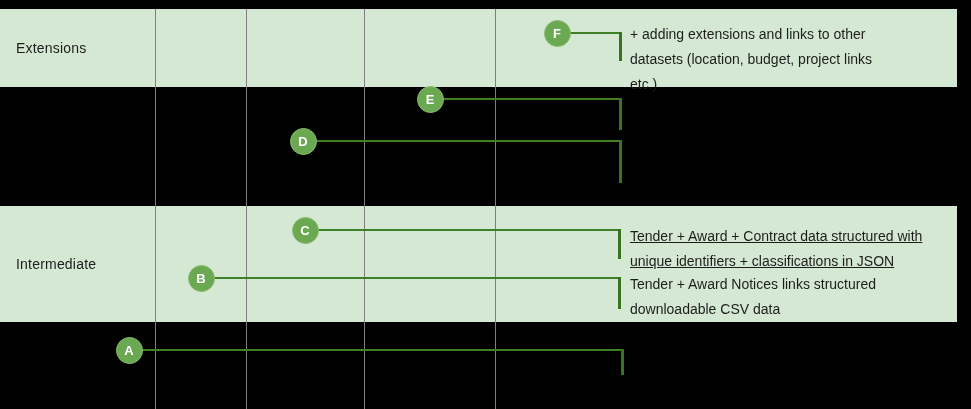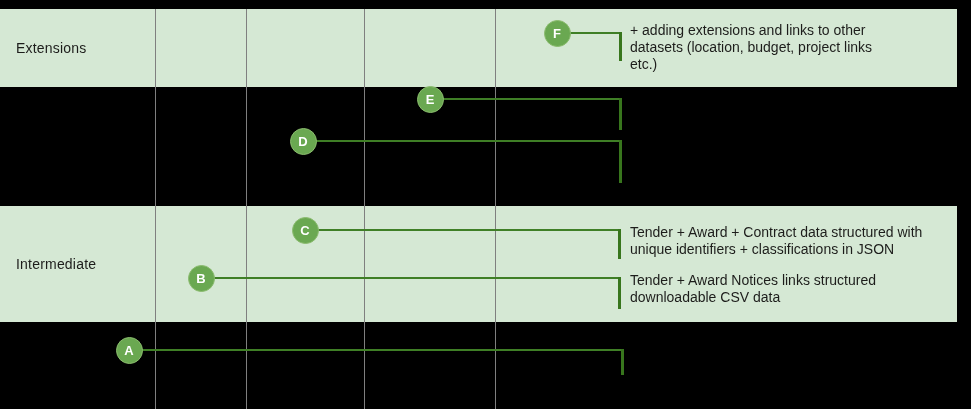--- a/index.html
+++ b/index.html
@@ -53,21 +53,21 @@
     color: #ffffff;
     font-weight: bold;
     font-size: 13px;
     display: flex;
     align-items: center;
     justify-content: center;
   }
   .note {
     position: absolute;
     font-size: 14px;
-    line-height: 17px;
+    line-height: 25px;
     white-space: pre-line;
   }
 </style>
 </head>
 <body>
 
 <div class="canvas" id="canvas" style="background: rgb(0, 0, 0);">
 
   <div class="band band-intermediate" style="background: rgb(213, 232, 212);">
     <span class="band-label" style="color: rgb(29, 29, 27);">Intermediate</span>
@@ -90,21 +90,21 @@
 etc.)</div>
       <div class="connector-h" style="left: 430px; top: 98px; width: 192px; background: rgb(63, 127, 38);"></div>
       <div class="connector-v" style="left: 619px; top: 98px; height: 32px; background: rgb(56, 118, 29);"></div>
       <div class="marker-circle" style="left: 416.5px; top: 85.5px; background: rgb(106, 168, 81); border-color: rgb(138, 187, 109); color: rgb(255, 255, 255);">E</div>
       <div class="connector-h" style="left: 303px; top: 140px; width: 319px; background: rgb(63, 127, 38);"></div>
       <div class="connector-v" style="left: 619px; top: 140px; height: 43px; background: rgb(56, 118, 29);"></div>
       <div class="marker-circle" style="left: 289.5px; top: 127.5px; background: rgb(106, 168, 81); border-color: rgb(138, 187, 109); color: rgb(255, 255, 255);">D</div>
       <div class="connector-h" style="left: 305px; top: 229px; width: 316px; background: rgb(63, 127, 38);"></div>
       <div class="connector-v" style="left: 618px; top: 229px; height: 30px; background: rgb(56, 118, 29);"></div>
       <div class="marker-circle" style="left: 291.5px; top: 216.5px; background: rgb(106, 168, 81); border-color: rgb(138, 187, 109); color: rgb(255, 255, 255);">C</div>
-      <div class="note" style="left: 630px; top: 224px; color: rgb(29, 29, 27);">Tender + Award + Contract data structured with
+      <div class="note" style="left: 630px; top: 224px; color: rgb(29, 29, 27); text-decoration: underline;">Tender + Award + Contract data structured with
 unique identifiers + classifications in JSON</div>
       <div class="connector-h" style="left: 201px; top: 277px; width: 420px; background: rgb(63, 127, 38);"></div>
       <div class="connector-v" style="left: 618px; top: 277px; height: 32px; background: rgb(56, 118, 29);"></div>
       <div class="marker-circle" style="left: 187.5px; top: 264.5px; background: rgb(106, 168, 81); border-color: rgb(138, 187, 109); color: rgb(255, 255, 255);">B</div>
       <div class="note" style="left: 630px; top: 272px; color: rgb(29, 29, 27);">Tender + Award Notices links structured
 downloadable CSV data</div>
       <div class="connector-h" style="left: 129px; top: 349px; width: 495px; background: rgb(63, 127, 38);"></div>
       <div class="connector-v" style="left: 621px; top: 349px; height: 26px; background: rgb(56, 118, 29);"></div>
       <div class="marker-circle" style="left: 115.5px; top: 336.5px; background: rgb(106, 168, 81); border-color: rgb(138, 187, 109); color: rgb(255, 255, 255);">A</div>
     </div>

